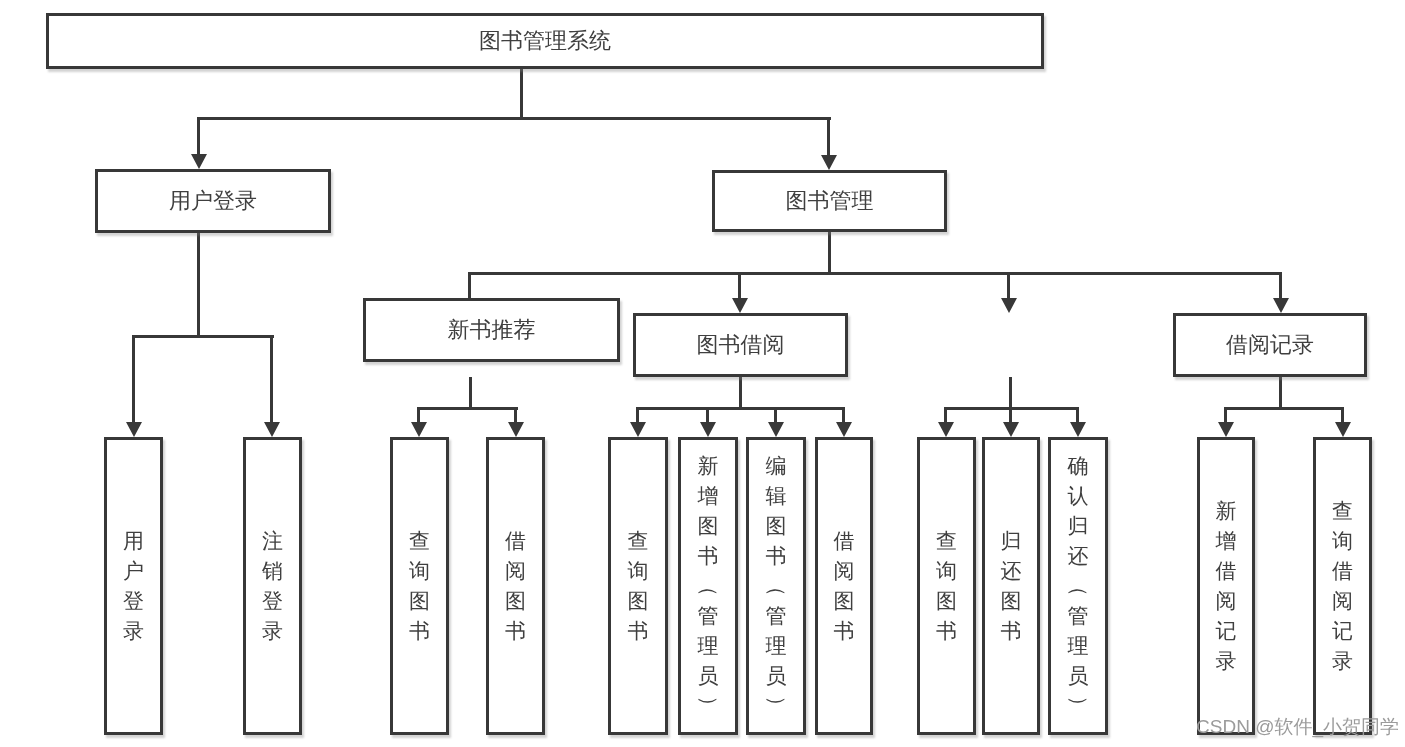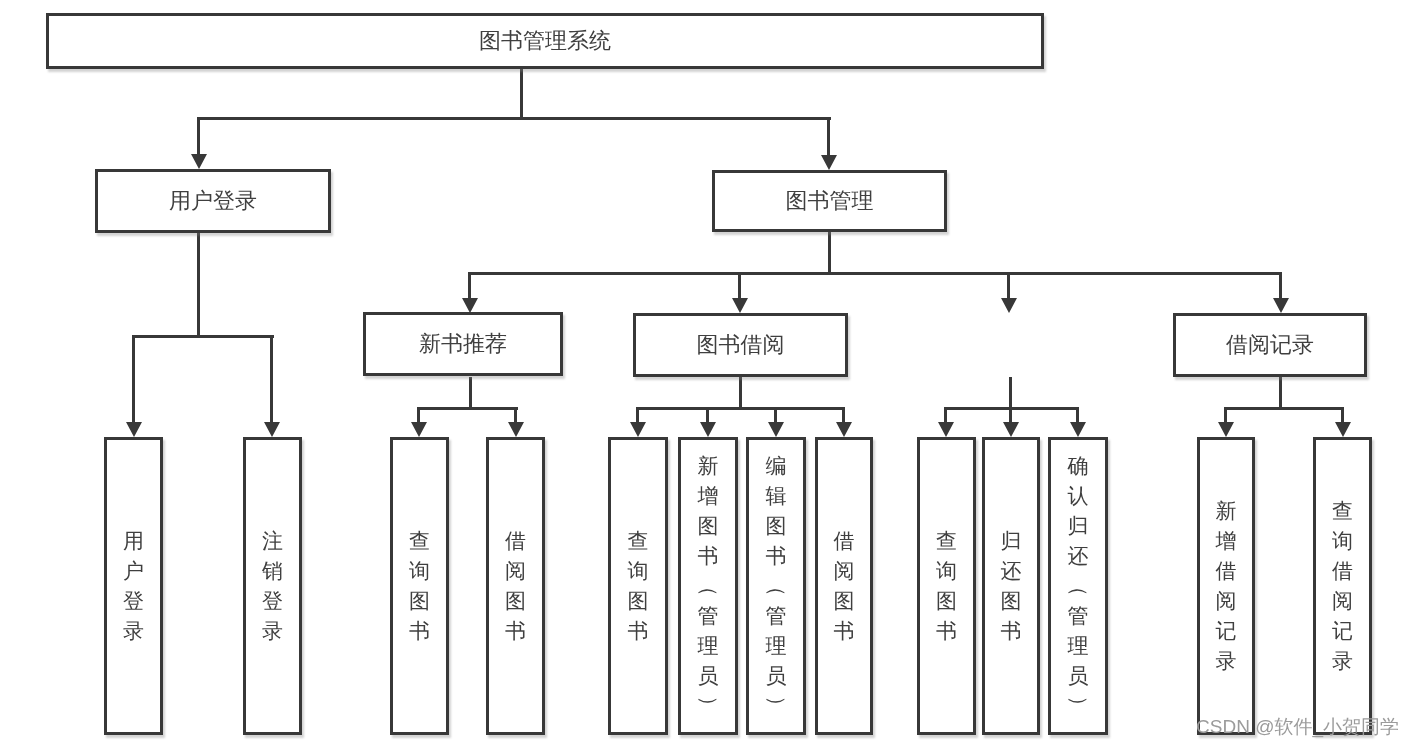--- a/index.html
+++ b/index.html
@@ -83,21 +83,21 @@
   <div class="hline" style="left:1225px;top:407px;width:119px;"></div>
   <div class="arrow" style="left:1218px;top:407px;height:30px;"></div>
   <div class="arrow" style="left:1335px;top:407px;height:30px;"></div>
 
   <div class="box" style="left:22px;top:13px;width:998px;height:56px;margin-left:24px;">图书管理系统</div>
 
   <div class="box" style="left:76px;top:169px;width:236px;height:64px;margin-left:19px;">用户登录</div>
 
   <div class="box" style="left:712px;top:170px;width:235px;height:62px;">图书管理</div>
 
-  <div class="box" style="left:363px;top:312px;width:200px;height:64px;">新书推荐</div>
+  <div class="box" style="left:363px;top:298px;width:257px;height:64px;">新书推荐</div>
 
   <div class="box" style="left:633px;top:313px;width:215px;height:64px;">图书借阅</div>
 
 
   <div class="box" style="left:1173px;top:313px;width:194px;height:64px;">借阅记录</div>
 
   <div class="vbox" style="left:104px;top:437px;width:59px;height:298px;">
       <span class="vchar">用</span>
       <span class="vchar">户</span>
       <span class="vchar">登</span>

